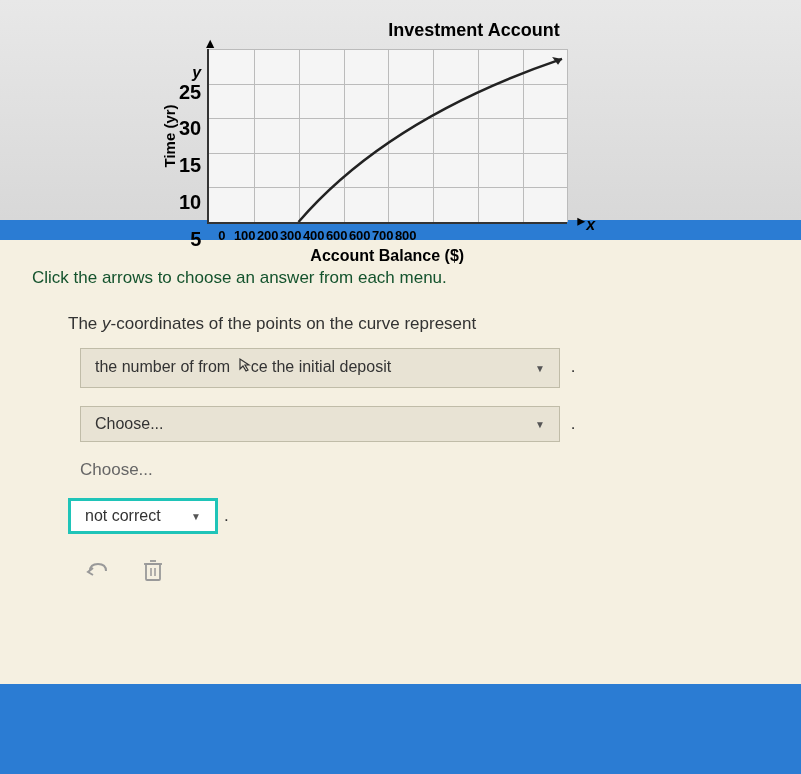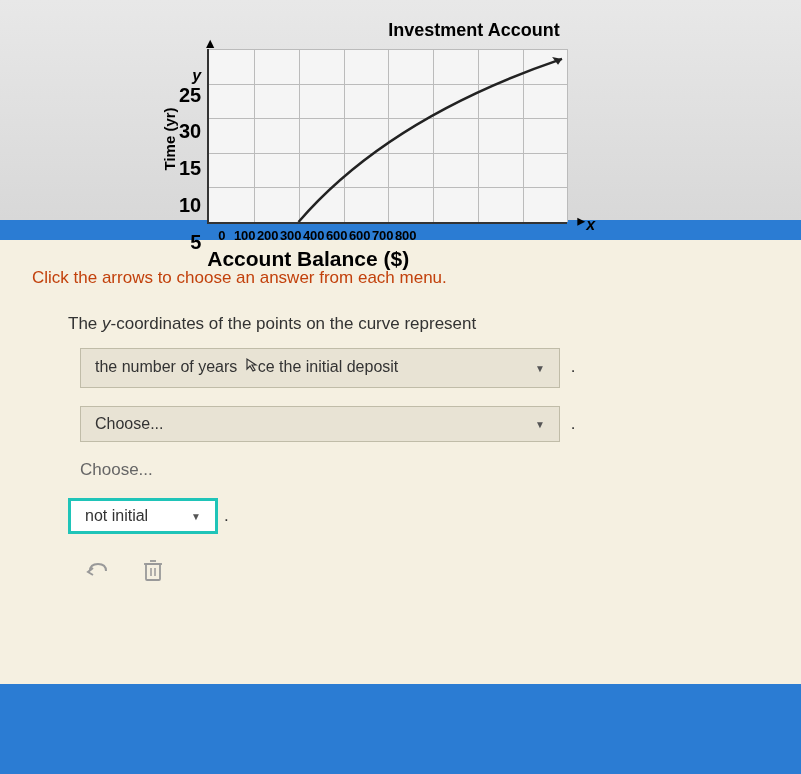--- a/index.html
+++ b/index.html
@@ -114,37 +114,38 @@
       font-weight: bold;
       margin-top: 4px;
     }
     .x-tick {
       width: 45px;
       text-align: center;
       margin-left: -22px;
     }
     .x-tick:first-child { margin-left: -8px; }
     .x-axis-label {
-      font-weight: bold;
-      font-size: 21px;
+      text-align: center;
+      font-weight: bold;
+      font-size: 16px;
       margin-top: 4px;
       width: 360px;
     }
     .blue-divider {
       background: #2b7cd3;
       height: 20px;
     }
     .question-section {
       background: #f5f0e1;
       padding: 28px 32px;
       height: 444px;
     }
     .instruction {
       font-size: 17px;
-      color: #c2410c;
+      color: #14532d;
       margin-bottom: 26px;
     }
     .question-block {
       margin-left: 36px;
       font-size: 17px;
       color: #333;
     }
     .q-text {
       margin-bottom: 14px;
     }
@@ -279,21 +280,21 @@
 <div class="question-section">
   <div class="instruction">Click the arrows to choose an answer from each menu.</div>
 
   <div class="question-block">
     <div class="q-text">
       <span>The </span><span class="italic-var">y</span><span>-coordinates of the points on the curve represent</span>
     </div>
     <div>
       <div class="dropdown">
         <span>
-          <span>the number of years </span><span class="cursor-icon"><svg width="16" height="18" viewBox="0 0 16 18">
+          <span>the number of from </span><span class="cursor-icon"><svg width="16" height="18" viewBox="0 0 16 18">
                 <path d="M5 2 L5 12 L8 9 L11 14 L13 13 L10 8 L14 8 Z" fill="none" stroke="#333" stroke-width="1.2"></path>
               </svg></span><span>ce the initial deposit</span>
         </span>
         <span class="caret">▼</span>
       </div>
       <span class="dropdown-period">.</span>
     </div>
 
     <div>
       <div class="dropdown">
@@ -302,21 +303,21 @@
       </div>
       <span class="dropdown-period">.</span>
     </div>
 
     <div class="inline-row">
       <span style="margin-left:12px;color:#666">Choose...</span>
     </div>
 
     <div class="inline-row">
       <div class="dropdown-highlighted">
-        <span>not initial</span>
+        <span>not correct</span>
         <span class="caret" style="font-size:10px;color:#555;margin-left:18px">▼</span>
       </div>
       <span class="dropdown-period">.</span>
     </div>
 
     <div class="toolbar">
       <div class="toolbar-btn">
         <svg width="26" height="22" viewBox="0 0 26 22">
           <path d="M6 11 Q6 4 14 4 Q22 4 22 11" stroke="#999" stroke-width="2" fill="none"></path>
           <path d="M9 8 L4 12 L9 15" stroke="#999" stroke-width="2" fill="none"></path>

